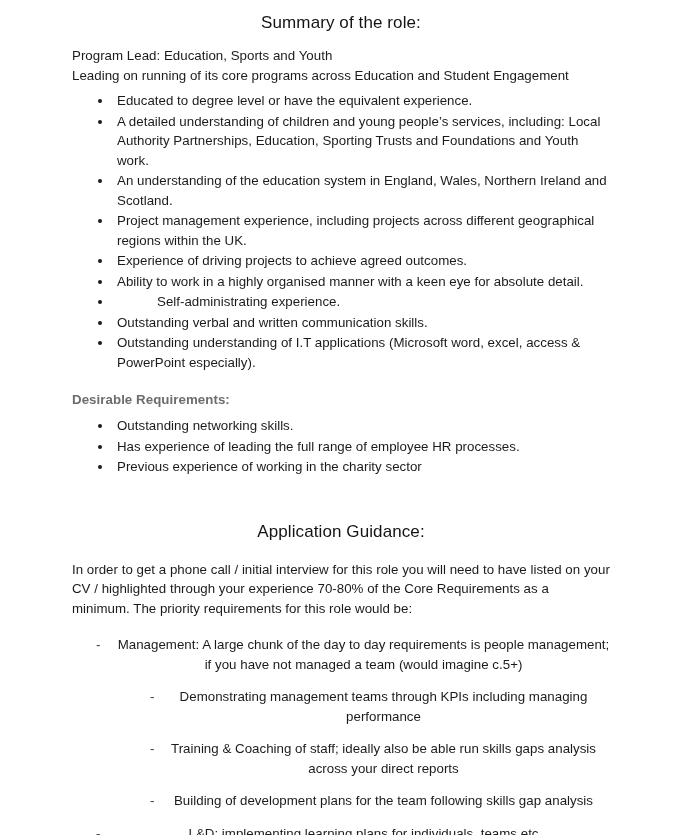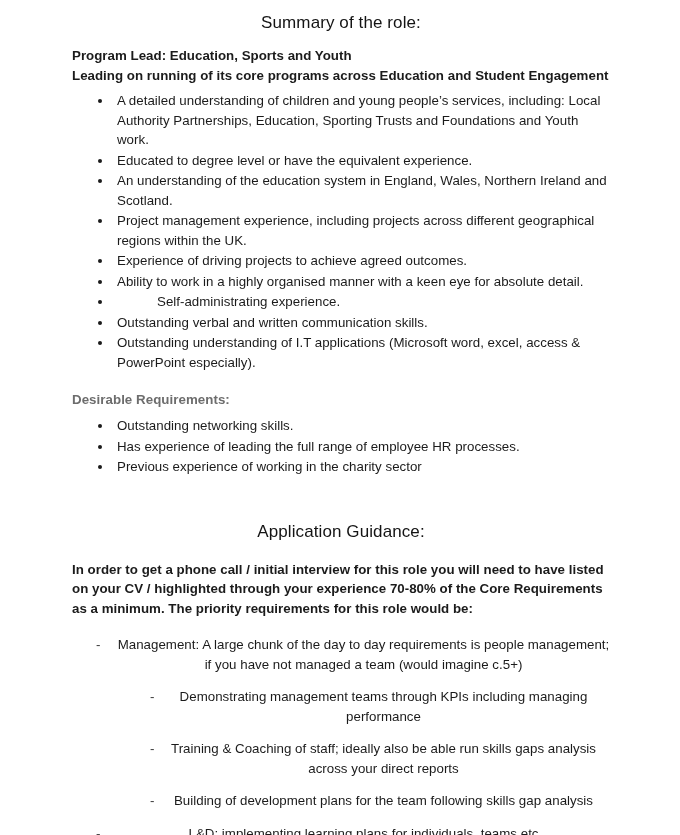--- a/index.html
+++ b/index.html
@@ -46,21 +46,20 @@
     letter-spacing: 0.05px;
   }
 
   
   .para {
     font-size: 13.3px;
     line-height: 19.5px;
     color: #1b1b1b;
     margin: 0;
     letter-spacing: 0.02px;
-    font-weight: bold;
   }
   .para-intro { padding-top: 12px; }
   .para-guidance { padding-top: 17px; }
 
   
   ul.bullet-list {
     list-style: none;
     margin: 0;
     padding: 6px 0 0 0;
   }
@@ -153,22 +152,22 @@
 <div class="page">
 
   <h1 class="doc-title title-summary">Summary of the role:</h1>
 
   <p class="para para-intro">Program Lead: Education, Sports and Youth</p>
 
   <p class="para">Leading on running of its core programs across Education and Student Engagement</p>
 
 
   <ul class="bullet-list">
+    <li>Educated to degree level or have the equivalent experience.</li>
     <li>A detailed understanding of children and young people’s services, including: Local Authority Partnerships, Education, Sporting Trusts and Foundations and Youth work.</li>
-    <li>Educated to degree level or have the equivalent experience.</li>
     <li>An understanding of the education system in England, Wales, Northern Ireland and Scotland.</li>
     <li>Project management experience, including projects across different geographical regions within the UK.</li>
     <li>Experience of driving projects to achieve agreed outcomes.</li>
     <li>Ability to work in a highly organised manner with a keen eye for absolute detail.</li>
     <li><span class="squiggle">Self-administrating</span><span> experience.</span></li>
     <li>Outstanding verbal and written communication skills.</li>
     <li>Outstanding understanding of I.T applications (Microsoft word, excel, access &amp; PowerPoint especially).</li>
   </ul>
 
   <h2 class="sub-heading">Desirable Requirements:</h2>

